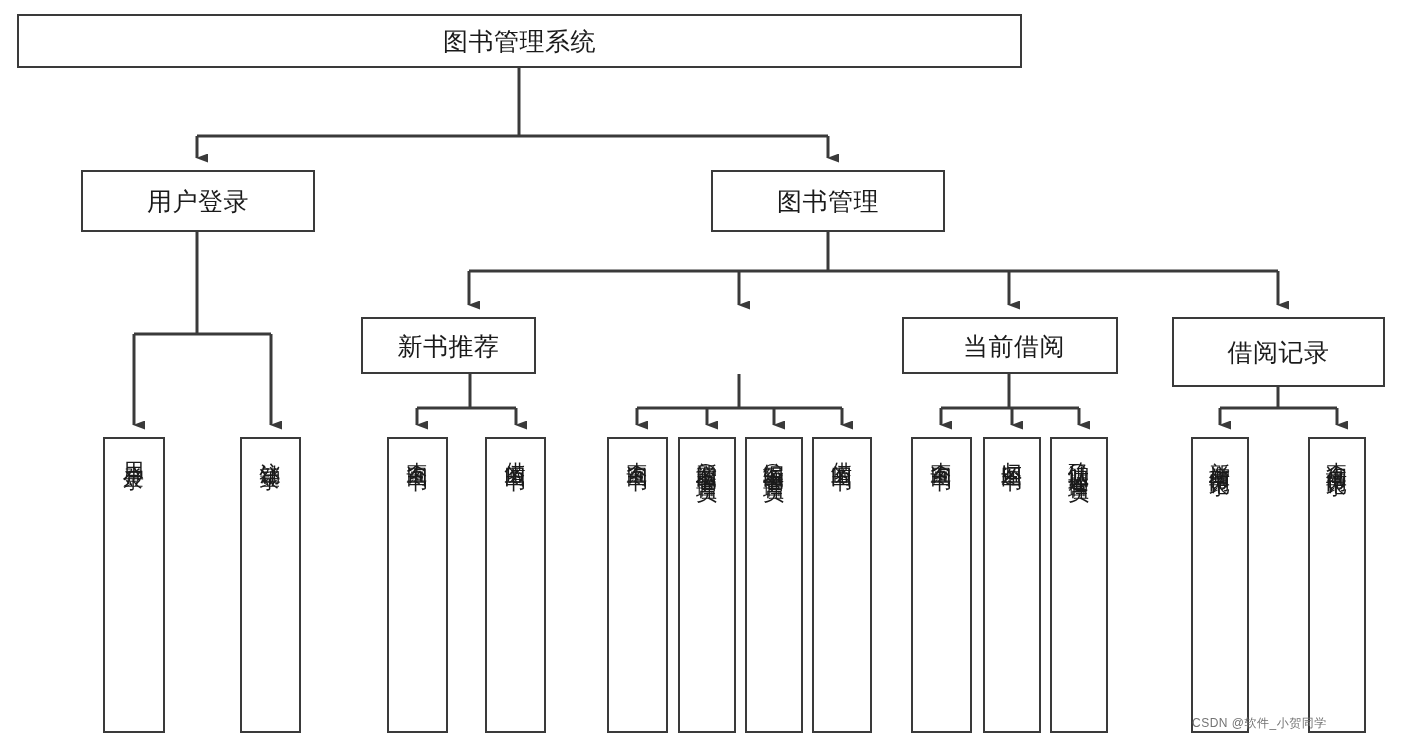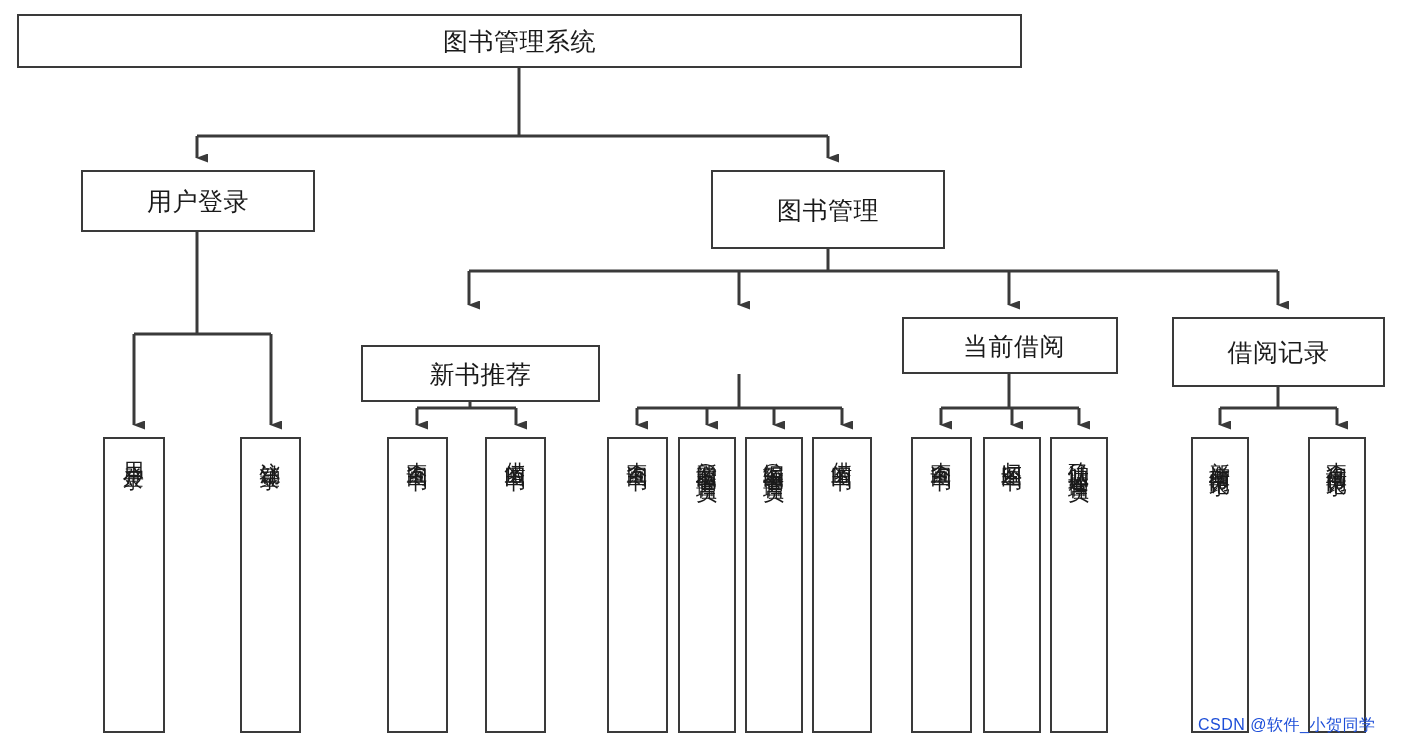--- a/index.html
+++ b/index.html
@@ -53,25 +53,24 @@
   }
   .node.vertical .label {
     writing-mode: vertical-rl;
     text-orientation: upright;
     font-size: 21px;
     letter-spacing: 3px;
     line-height: 1;
   }
   .watermark {
     position: absolute;
-    font-size: 16px;
-    color: #1d4ed8;
+    font-size: 12px;
+    color: #737373;
     white-space: nowrap;
     letter-spacing: 0.5px;
-    padding-left: 6px;
   }
 </style>
 </head>
 <body>
 
 <div id="diagram-root">
 
   <svg class="edges" viewBox="0 0 1405 747">
     <defs>
       <marker id="arrowhead" markerWidth="10" markerHeight="12" refX="4.5" refY="11" orient="auto" markerUnits="userSpaceOnUse">
@@ -122,25 +121,25 @@
     </g>
   </svg>
 
   <div class="node horizontal" style="left:17px; top:14px; width:1005px; height:54px;">
     <span class="label">图书管理系统</span>
   </div>
 
   <div class="node horizontal" style="left:81px; top:170px; width:234px; height:62px;">
     <span class="label">用户登录</span>
   </div>
-  <div class="node horizontal" style="left:711px; top:170px; width:234px; height:79px;">
+  <div class="node horizontal" style="left:711px; top:170px; width:234px; height:62px;">
     <span class="label">图书管理</span>
   </div>
 
-  <div class="node horizontal" style="left:361px; top:317px; width:239px; height:57px;margin-top:28px;">
+  <div class="node horizontal" style="left:361px; top:317px; width:175px; height:57px;">
     <span class="label">新书推荐</span>
   </div>
   <div class="node horizontal" style="left:902px; top:317px; width:216px; height:57px;padding-left:8px;">
     <span class="label">当前借阅</span>
   </div>
   <div class="node horizontal" style="left:1172px; top:317px; width:213px; height:70px;">
     <span class="label">借阅记录</span>
   </div>
 
   <div class="node vertical" style="left:103px; top:437px; width:62px; height:296px;">

